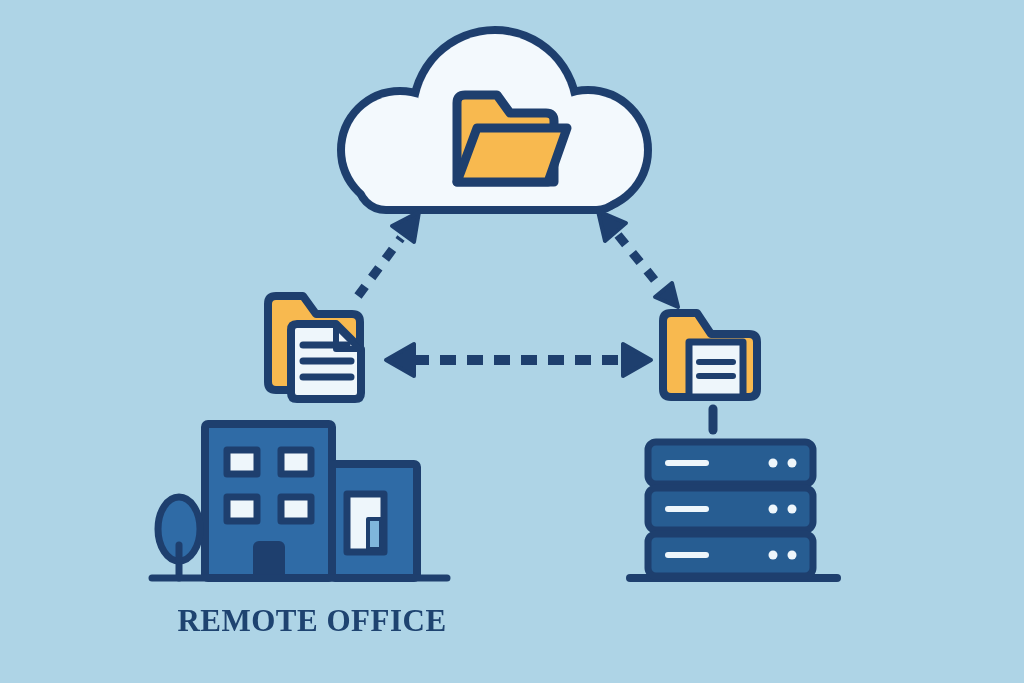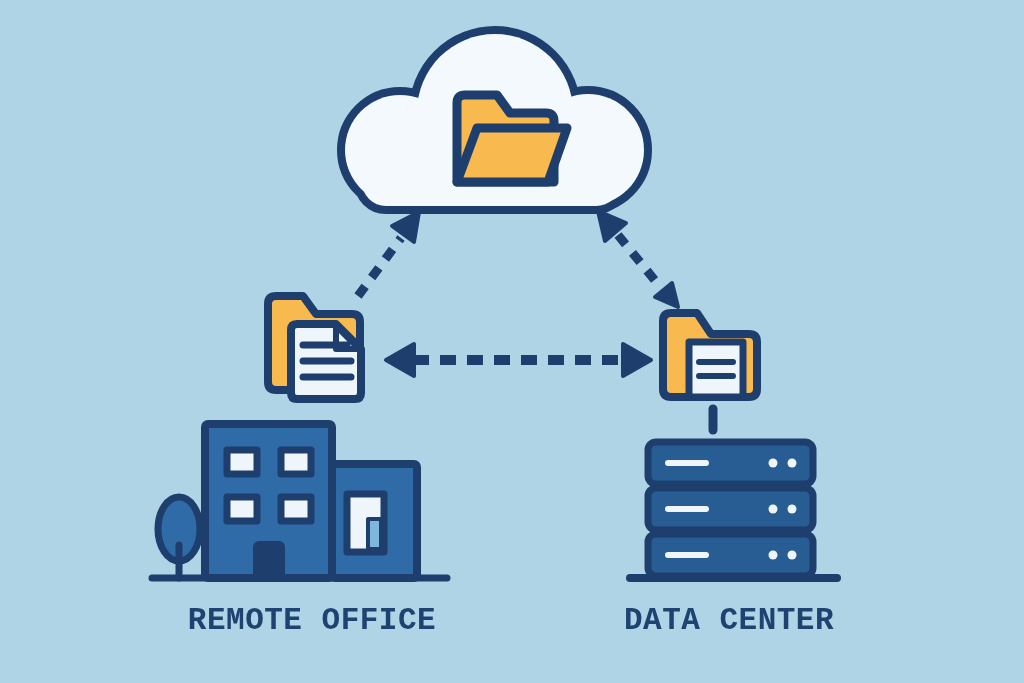--- a/index.html
+++ b/index.html
@@ -12,21 +12,21 @@
     --window-white:#eef6fb;
     --door-light:#7fb6dc;
     --label:#1e4370;
   }
   html,body{margin:0;padding:0;}
   .stage{
     position:relative;
     width:1024px;height:683px;
     background:var(--background);
     overflow:hidden;
-    font-family:Liberation Mono, monospace;
+    font-family:Liberation Serif, serif;
   }
   svg{position:absolute;top:0;left:0;}
   .o{stroke:var(--outline);stroke-linejoin:round;}
   .f-orange{fill:var(--fill-orange);}
   .f-cloud{fill:var(--cloud-white);}
   .f-win{fill:var(--window-white);}
   .f-blue{fill:var(--fill-blue);}
   .f-bdark{fill:var(--fill-blue-dark);}
   .f-navy{fill:var(--outline);}
   .f-door{fill:var(--door-light);}
@@ -145,14 +145,13 @@
       <g>
         <rect class="f-bdark o" stroke-width="7" x="648" y="534" width="165" height="42" rx="8"></rect>
         <line class="wline" x1="668" y1="555" x2="706" y2="555" stroke-width="6"></line>
         <circle class="f-win" cx="773" cy="555" r="4.5"></circle>
         <circle class="f-win" cx="792" cy="555" r="4.5"></circle>
       </g>
     </g>
   </svg>
 
   <div class="label label-left">REMOTE OFFICE</div>
-  <div class="label label-right">DATA CENTER</div>
 </div>
 
 </body></html>

